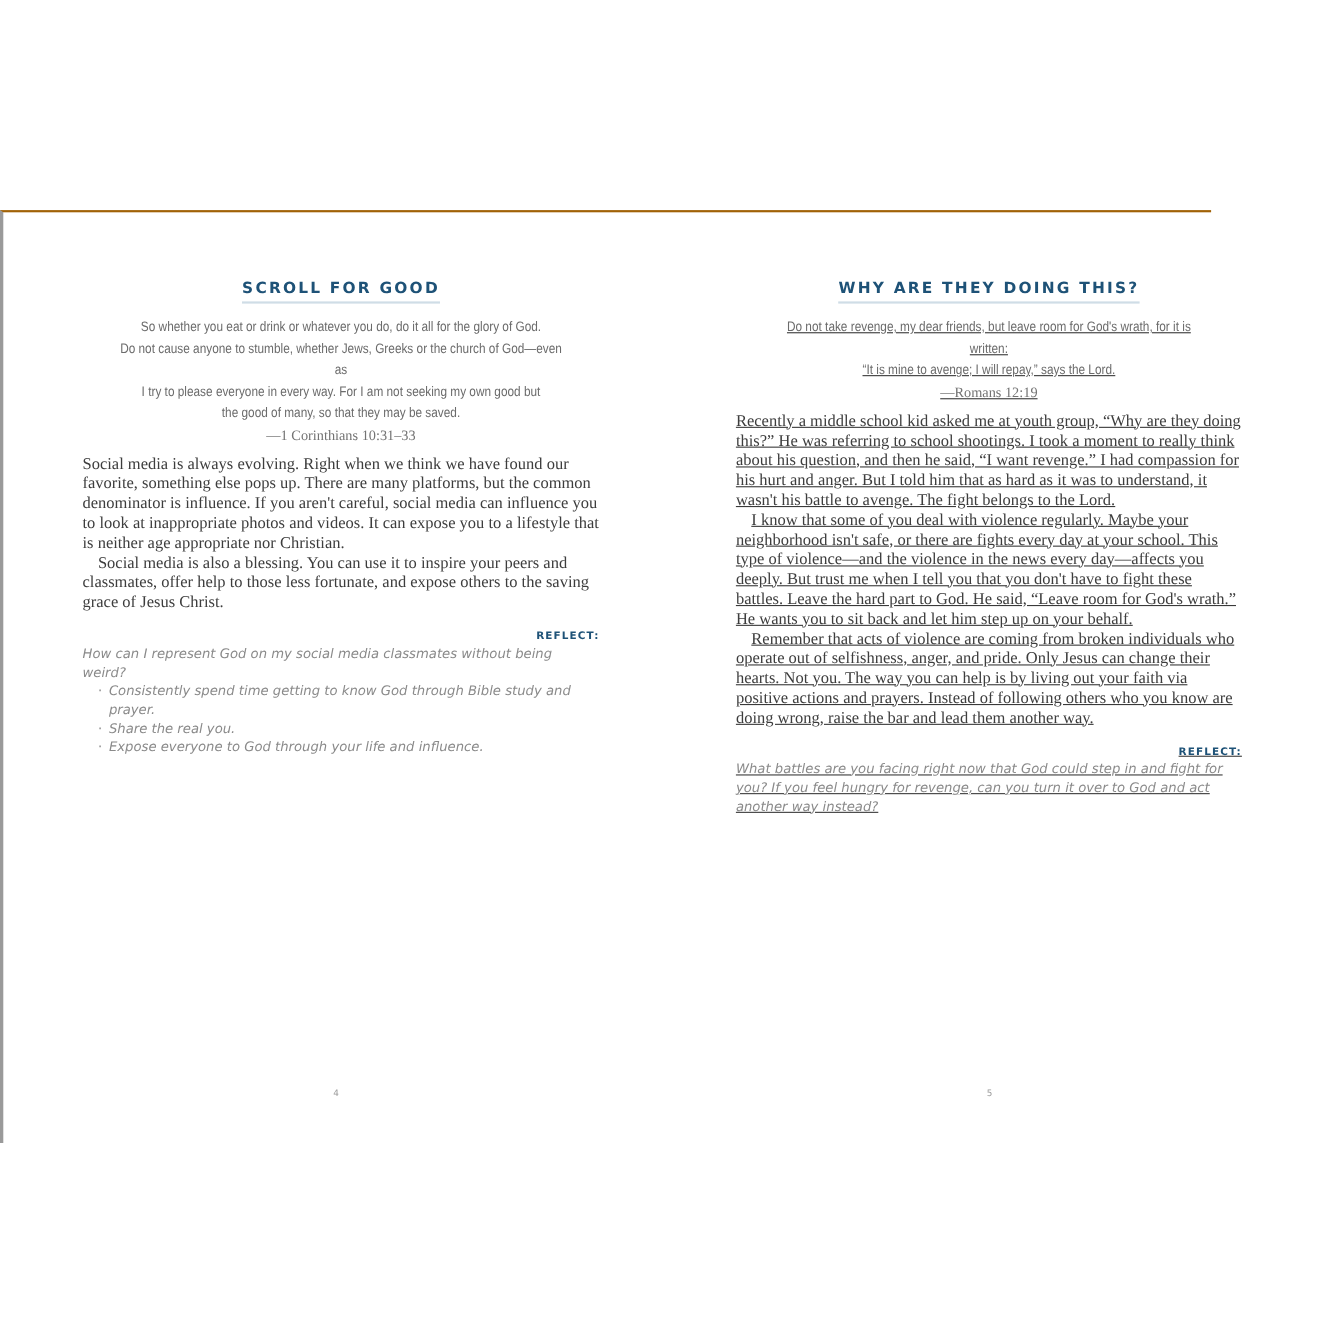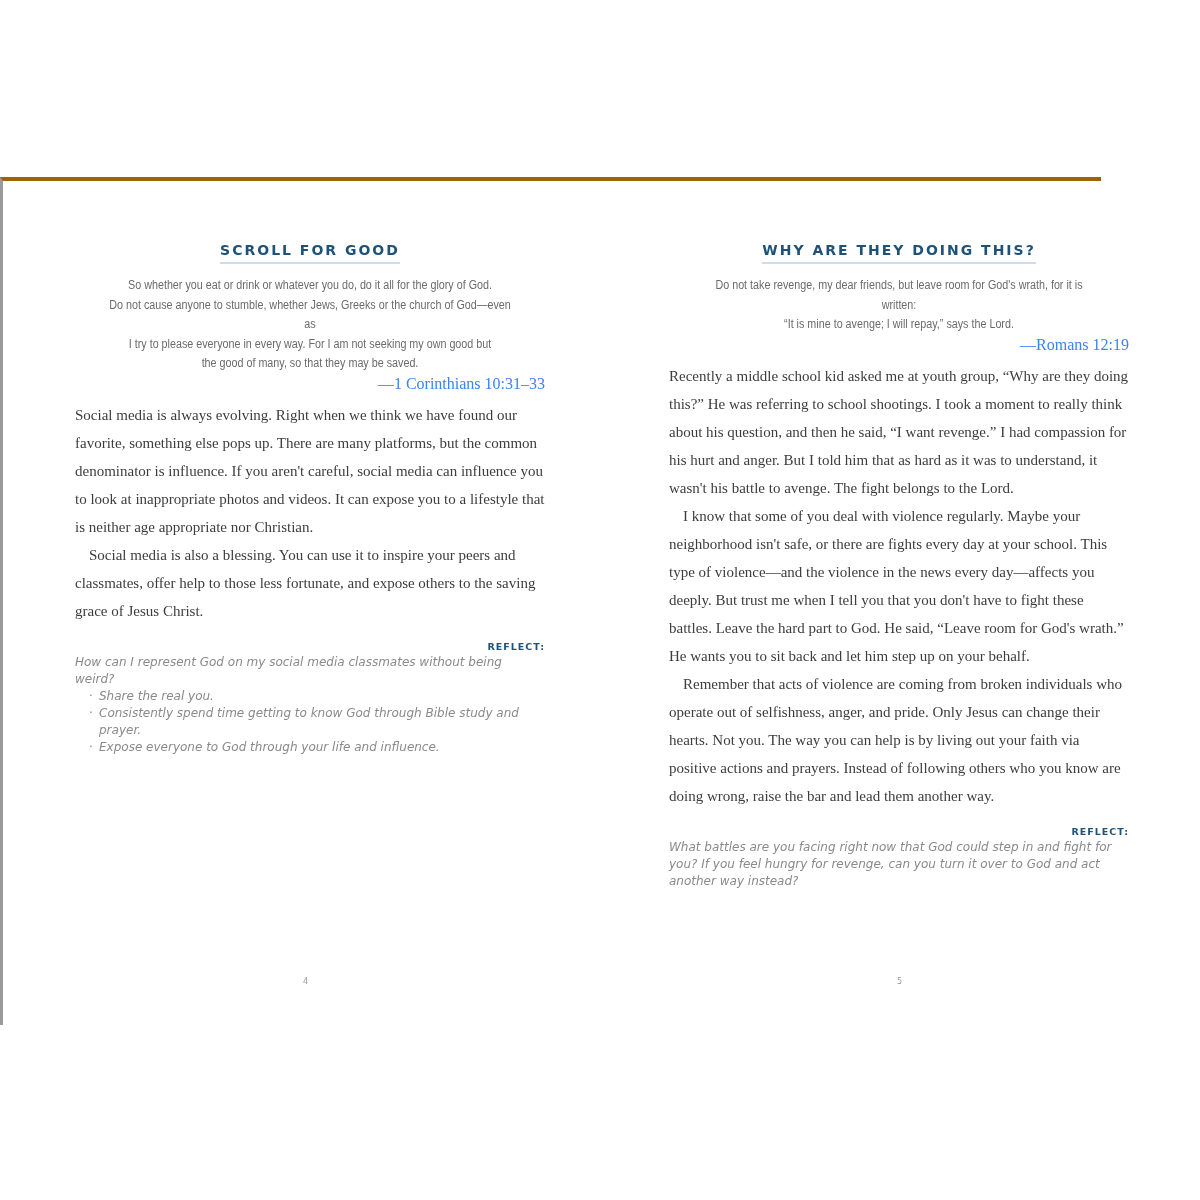--- a/index.html
+++ b/index.html
@@ -1,38 +1,38 @@
 <!DOCTYPE html>
 <html><head>
 <meta charset="utf-8">
 <style>
   html, body { margin: 0; padding: 0; }
   body {
     width: 1200px; height: 1200px; background: #ffffff; position: relative; overflow: hidden;
     font-family: "Liberation Serif", "DejaVu Serif", serif; color: #3a3a3a;
   }
   .spread {
-    position: absolute; left: 0; top: 177px; width: 1101px; height: 848px;
-    border-top: 4px solid #a16207; border-left: 3px solid #9a9a9a; box-sizing: border-box;
+    position: absolute; left: 0; top: 191px; width: 1101px; height: 848px;
+    border-top: 2px solid #a16207; border-left: 3px solid #9a9a9a; box-sizing: border-box;
   }
   .page { position: absolute; top: 0; }
   .page.left { left: 72px; width: 470px; }
-  .page.right { left: 666px; width: 460px; }
+  .page.right { left: 666px; width: 460px; text-decoration: underline; }
   .heading-wrap { text-align: center; margin-top: 60px; }
   .heading {
     display: inline-block; font-family: "DejaVu Sans", sans-serif; font-weight: bold;
     font-size: 14px; letter-spacing: 2px; color: #1e5277;
     padding-bottom: 4px; border-bottom: 2px solid #cfdde6;
   }
   .verse {
     text-align: center; font-family: "Liberation Sans", sans-serif; font-size: 12.5px;
     color: #6b6b6b; line-height: 19.5px; margin-top: 12px; transform: scaleX(0.86);
   }
-  .citation { text-align: right; font-size: 16px; color: #3b82f6; line-height: 19px; }
-  .body-text { font-size: 15px; line-height: 28px; color: #3d3d3d; margin-top: 8px; }
+  .citation { text-align: center; font-size: 13px; color: #737373; line-height: 19px; }
+  .body-text { font-size: 15px; line-height: 18px; color: #3d3d3d; margin-top: 8px; }
   .body-text p { margin: 0; text-indent: 14px; }
   .body-text p.first { text-indent: 0; }
   .reflect-label {
     font-family: "DejaVu Sans", sans-serif; font-weight: bold; font-size: 9.5px; letter-spacing: 1px;
     color: #1e5277; margin-top: 16px; text-align: right;
   }
   .reflect-q {
     font-family: "DejaVu Sans", sans-serif; font-style: italic; font-size: 12px; color: #8a8a8a;
     line-height: 17px; margin-top: 2px;
   }
@@ -62,22 +62,22 @@
       <div>the good of many, so that they may be saved.</div>
     </div>
     <div class="citation">—1 Corinthians 10:31–33</div>
     <div class="body-text">
       <p class="first">Social media is always evolving. Right when we think we have found our favorite, something else pops up. There are many platforms, but the common denominator is influence. If you aren't careful, social media can influence you to look at inappropriate photos and videos. It can expose you to a lifestyle that is neither age appropriate nor Christian.</p>
       <p>Social media is also a blessing. You can use it to inspire your peers and classmates, offer help to those less fortunate, and expose others to the saving grace of Jesus Christ.</p>
     </div>
     <div class="reflect-label">REFLECT:</div>
     <div class="reflect-q">How can I represent God on my social media classmates without being weird?</div>
     <ul class="reflect-list">
+      <li>Consistently spend time getting to know God through Bible study and prayer.</li>
       <li>Share the real you.</li>
-      <li>Consistently spend time getting to know God through Bible study and prayer.</li>
       <li>Expose everyone to God through your life and influence.</li>
     </ul>
     <div class="folio" style="left:228px;">4</div>
   </div>
 
   <div class="page right">
     <div class="heading-wrap">
       <span class="heading">WHY ARE THEY DOING THIS?</span>
     </div>
     <div class="verse">

